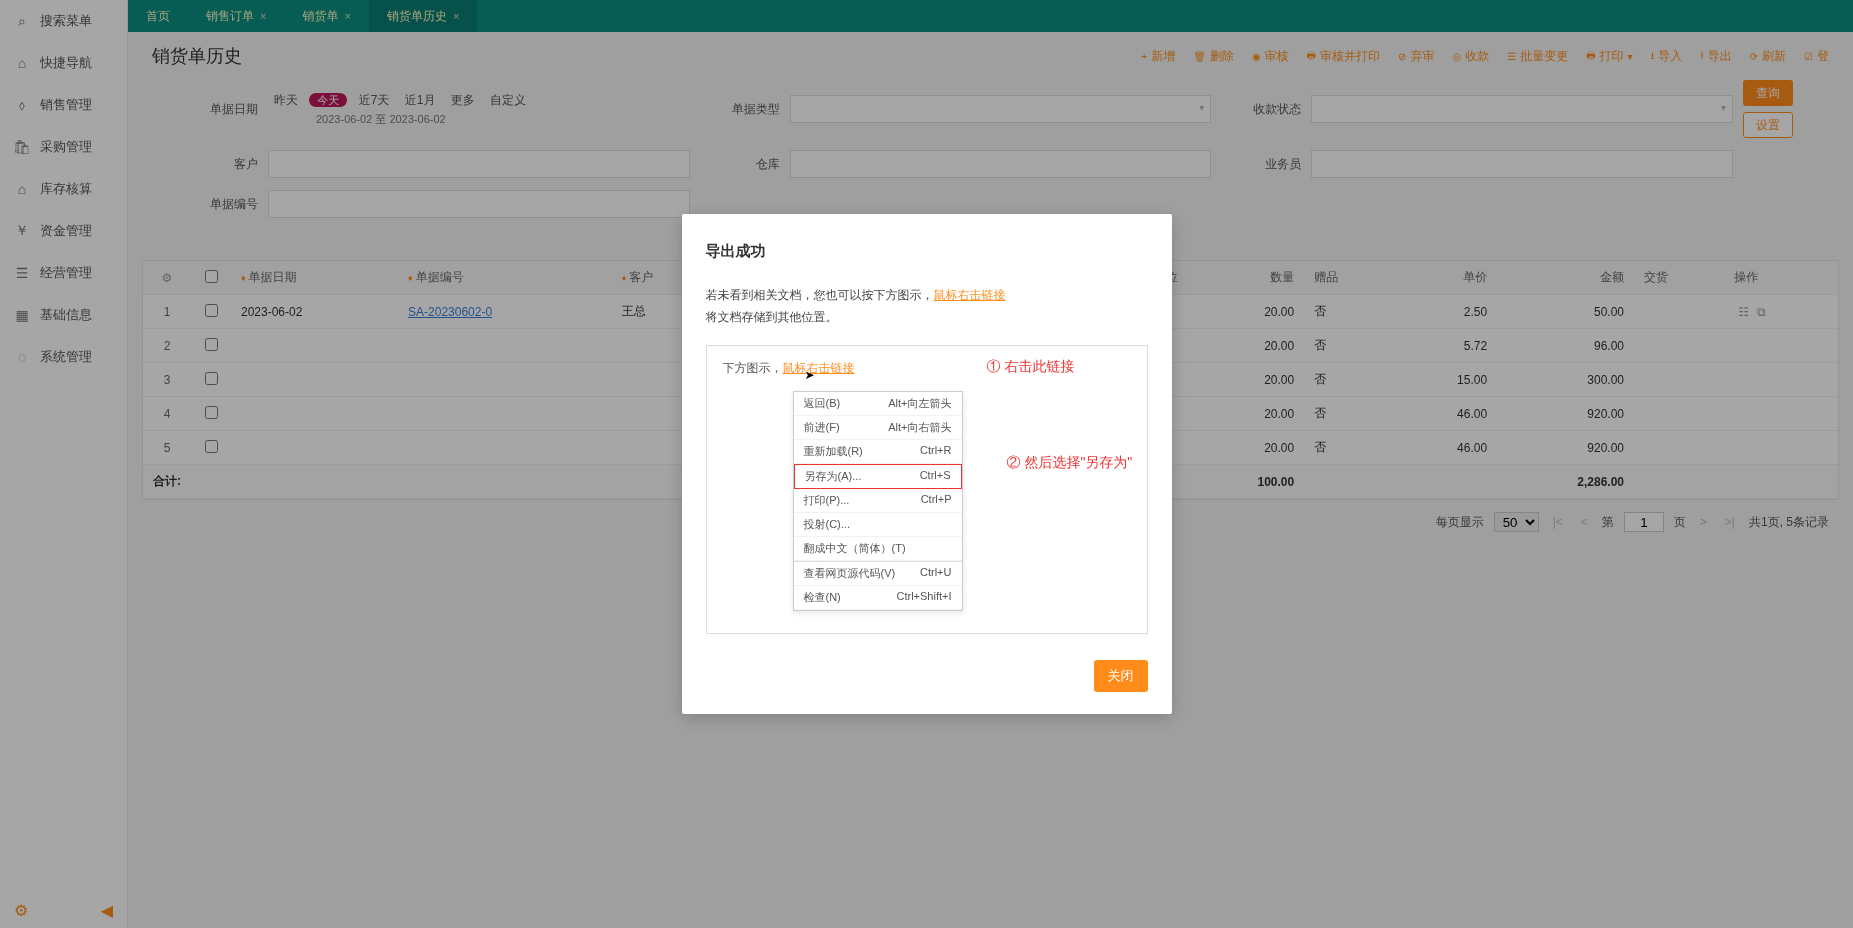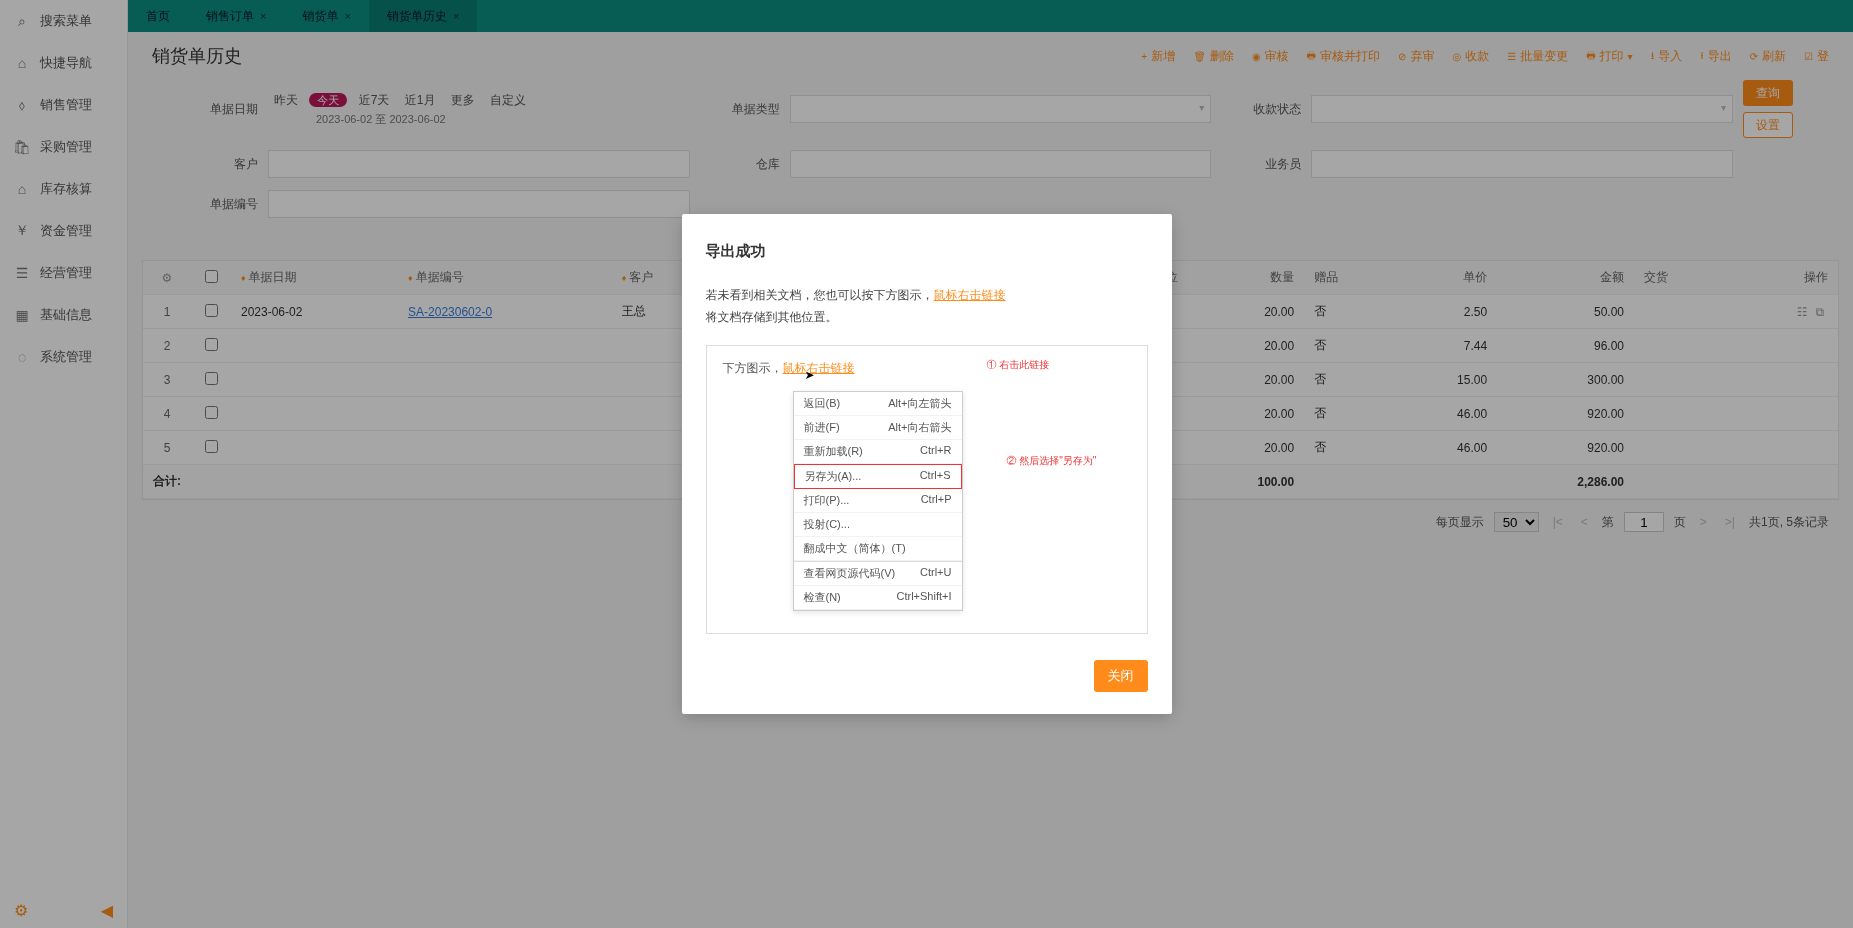--- a/index.html
+++ b/index.html
@@ -1,20 +1,20 @@
 <!DOCTYPE html>
 <html><head>
 <meta charset="utf-8">
 <style>
 * { margin: 0; padding: 0; box-sizing: border-box; font-family: "Microsoft YaHei", Arial, sans-serif; }
 body { background: #f5f5f5; color: #333; font-size: 13px; overflow: hidden; }
 
 
 .header-tabs { background: #0b8f81; height: 32px; display: flex; align-items: stretch; padding-left: 128px; }
-.tab { color: #0f172a; padding: 8px 18px; display: flex; align-items: center; gap: 6px; cursor: pointer; font-size: 12px; }
+.tab { color: #fef9c3; padding: 8px 18px; display: flex; align-items: center; gap: 6px; cursor: pointer; font-size: 12px; }
 .tab.active { background: #0a7d71; }
 .tab .close-x { font-size: 11px; opacity: .8; }
 
 
 .sidebar { position: absolute; left: 0; top: 0; bottom: 0; width: 128px; background: #fff; border-right: 1px solid #e8e8e8; z-index: 5; }
 .sb-item { display: flex; align-items: center; gap: 10px; padding: 12px 14px; color: #555; cursor: pointer; font-size: 13px; }
 .sb-item .ico { width: 16px; height: 16px; display: inline-flex; align-items: center; justify-content: center; font-size: 14px; color: #777; }
 .sb-footer { position: absolute; bottom: 8px; left: 0; right: 0; display: flex; justify-content: space-between; padding: 0 14px; }
 .sb-footer span { color: #ff8c1a; font-size: 16px; cursor: pointer; }
 
@@ -44,21 +44,21 @@
 .table-wrap { margin: 0 14px; border: 1px solid #e5e5e5; background: #fff; overflow-x: auto; }
 table { border-collapse: collapse; width: 100%; min-width: 1400px; }
 th, td { border-bottom: 1px solid #eee; padding: 8px 10px; font-size: 12px; text-align: left; white-space: nowrap; }
 th { background: #f7f7f7; color: #666; font-weight: 500; }
 th .sort { color:#ff8c1a; font-size:9px; margin-right:3px; }
 td.num, th.num { text-align: right; }
 td.link { color: #3a7fd9; text-decoration: underline; cursor: pointer; }
 .gear-cell { width: 40px; text-align: center; color: #999; }
 .chk-cell { width: 40px; text-align: center; }
 .row-idx { text-align: center; color: #666; width: 48px; }
-.actions-col { text-align: right; }
+.actions-col { text-align: left; }
 .actions-col span { margin: 0 4px; color: #999; cursor: pointer; }
 
 
 .sum-row td { background: #fafafa; font-weight: 600; }
 .pagination { display:flex; justify-content:flex-end; align-items:center; gap:10px; padding:12px 24px; color:#555; font-size:12px;}
 .pagination select, .pagination input { height:20px; border:1px solid #ccc; padding:0 4px;}
 .pagination .nav { color:#bbb; cursor:pointer; padding:0 4px;}
 
 
 .overlay { position: fixed; inset: 0; background: rgba(0,0,0,0.35); display: flex; align-items: center; justify-content: center; z-index: 50; }
@@ -66,21 +66,21 @@
 .modal h3 { font-size: 15px; margin-bottom: 24px; font-weight: 600; }
 .modal p { font-size: 12px; color: #444; line-height: 1.8; }
 .modal p .hl { color: #ff8c1a; text-decoration: underline; }
 .modal .diagram { border: 1px solid #ddd; margin-top: 16px; padding: 14px 16px 22px; position: relative; }
 .modal .diagram .caption { font-size: 12px; color: #555; }
 .modal .diagram .caption .hl { color:#ff8c1a; text-decoration: underline;}
 .modal .ctx { border:1px solid #ccc; width:170px; margin-top:14px; background:#fff; font-size:11px; box-shadow:0 2px 6px rgba(0,0,0,.1); margin-left:70px;}
 .modal .ctx div { display:flex; justify-content:space-between; padding:4px 10px; border-bottom:1px solid #f2f2f2; color:#555;}
 .modal .ctx div.hi { border:1px solid #e33; color:#555;}
 .modal .ctx div.sep { border-top:1px solid #ddd; }
-.modal .annot { position:absolute; font-size:10px; color:#e33; }
+.modal .annot { position:absolute; font-size:14px; color:#e33; }
 .modal .annot1 { top:12px; left:280px; }
 .modal .annot2 { top:108px; left:300px; }
 .modal .cursor-arrow { position:absolute; top:22px; left:98px; font-size:12px; color:#000;}
 .modal-footer { text-align: right; margin-top: 26px; }
 .modal-close { background:#ff8c1a; color:#fff; border:none; height:32px; width:54px; border-radius:3px; font-size:13px; cursor:pointer;}
 </style>
 </head>
 <body>
 
 <div class="sidebar">
@@ -276,21 +276,21 @@
           <tr>
             <td class="row-idx">2</td>
             <td class="chk-cell"><input type="checkbox" style=""></td>
             <td></td>
             <td class=""></td>
             <td></td>
             <td></td>
             <td></td>
             <td class="num">20.00</td>
             <td>否</td>
-            <td class="num">7.44</td>
+            <td class="num">5.72</td>
             <td class="num">96.00</td>
             <td></td>
             <td class="actions-col"></td>
           </tr>
           <tr>
             <td class="row-idx">3</td>
             <td class="chk-cell"><input type="checkbox" style=""></td>
             <td></td>
             <td class=""></td>
             <td></td>

